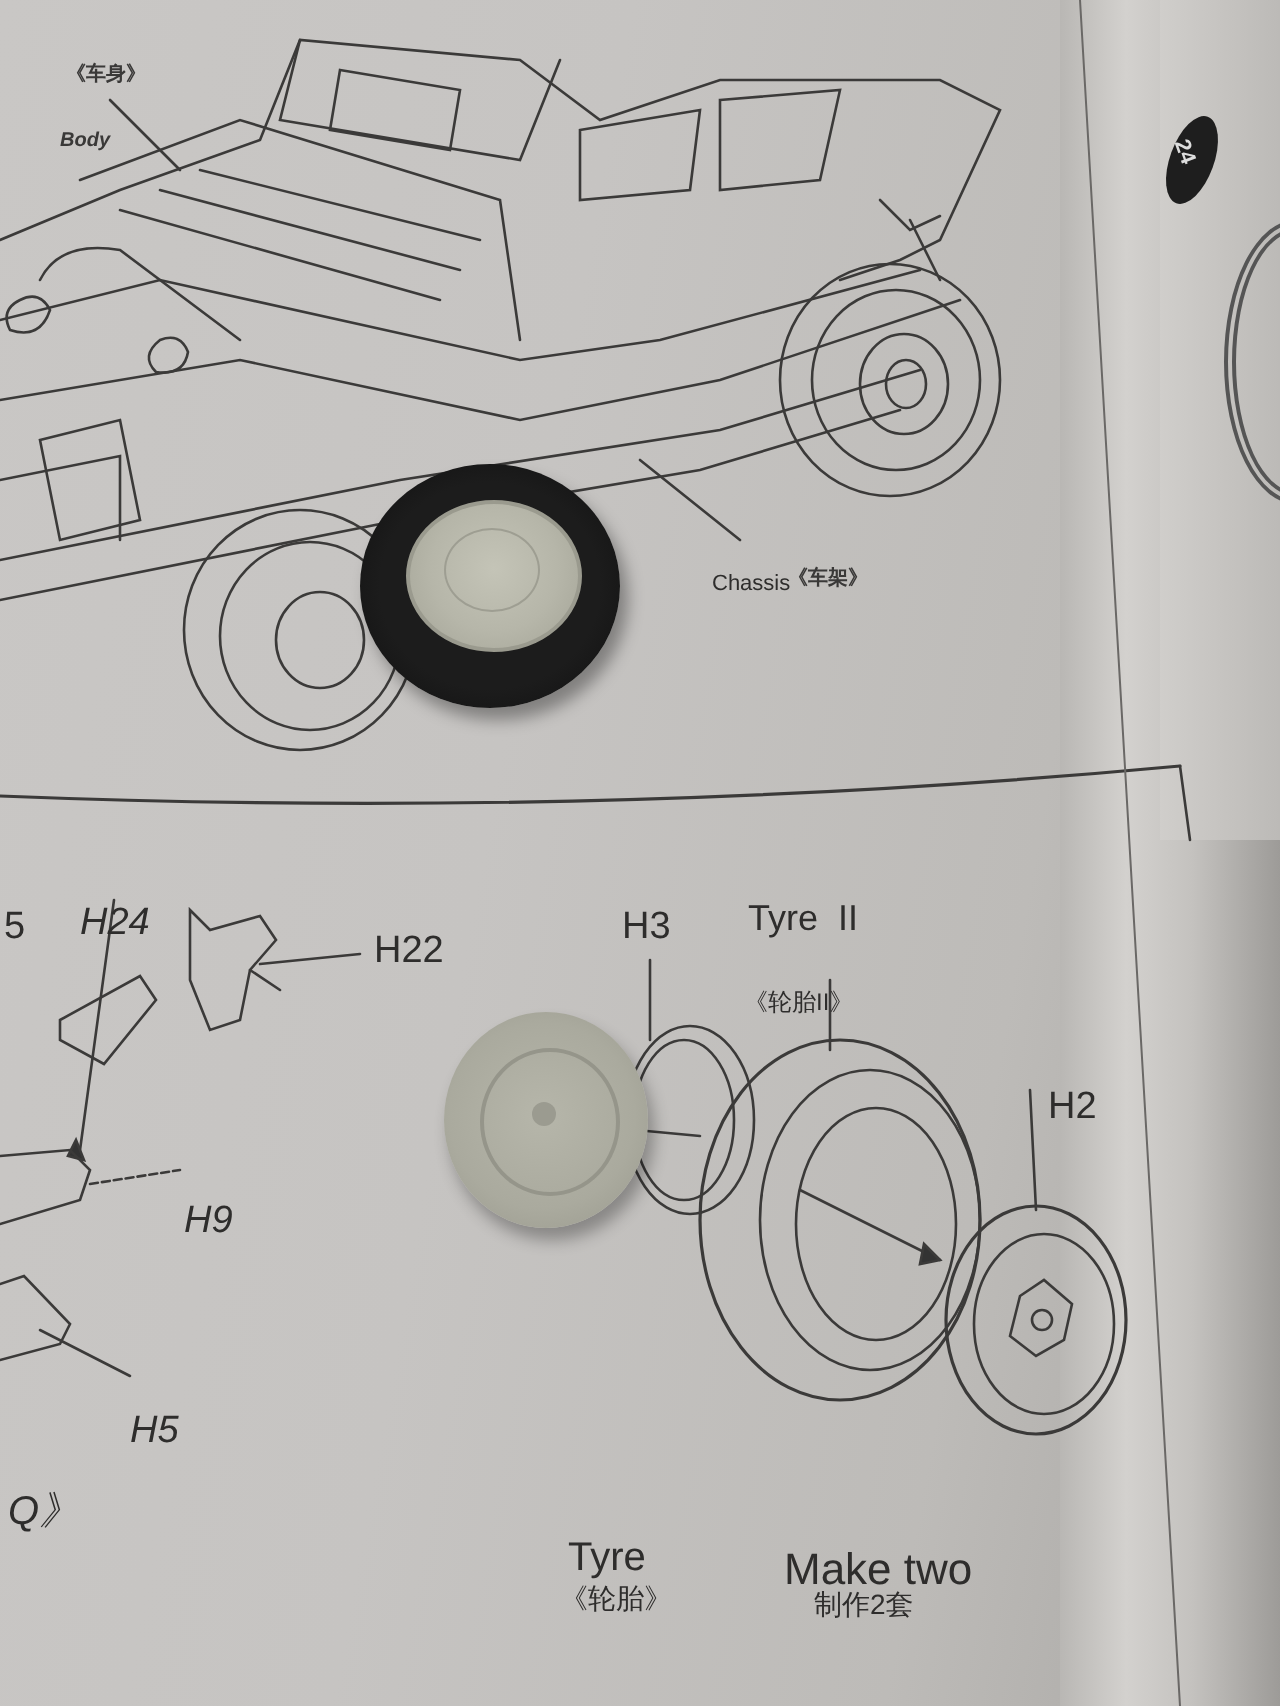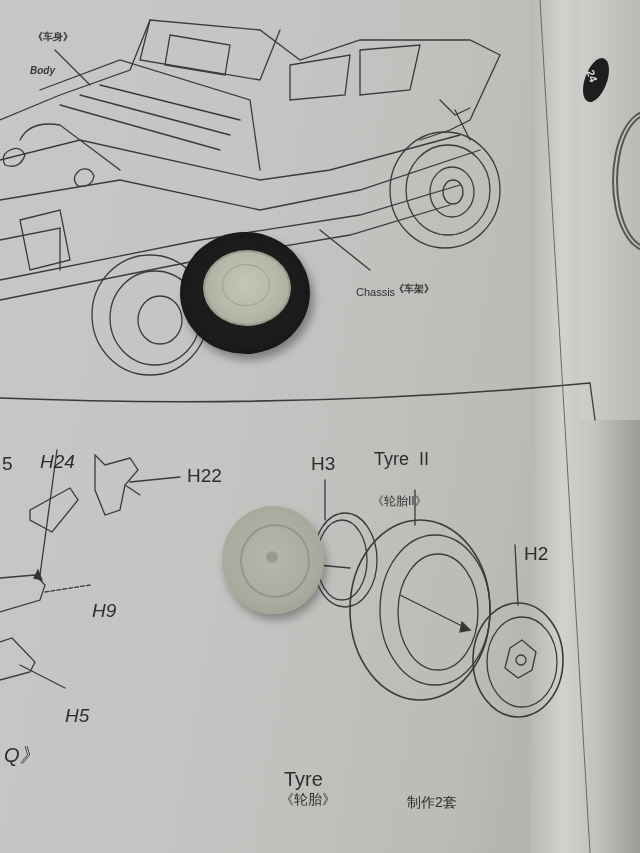--- a/index.html
+++ b/index.html
@@ -127,13 +127,14 @@
   <span class="lbl part" style="left:499px;top:543px;margin-left:25px;">H2</span>
 
   <span class="lbl cn" style="left:372px;top:452px;font-size:12px;">《轮胎II》</span>
   <span class="lbl" style="left:374px;top:449px;font-size:18px;white-space:pre;">Tyre  II</span>
 
   <span class="lbl cap" style="left:4px;top:742px;font-style:italic;">Q》</span>
 
   <span class="lbl cn" style="left:280px;top:750px;text-align:center;">《轮胎》</span>
   <span class="lbl cap" style="left:284px;top:768px;">Tyre</span>
   <span class="lbl cn" style="left:407px;top:753px;text-align:right;">制作2套</span>
+  <span class="lbl cap" style="left:392px;top:772px;font-size:22px;">Make two</span>
 </div>
 
 </body></html>

